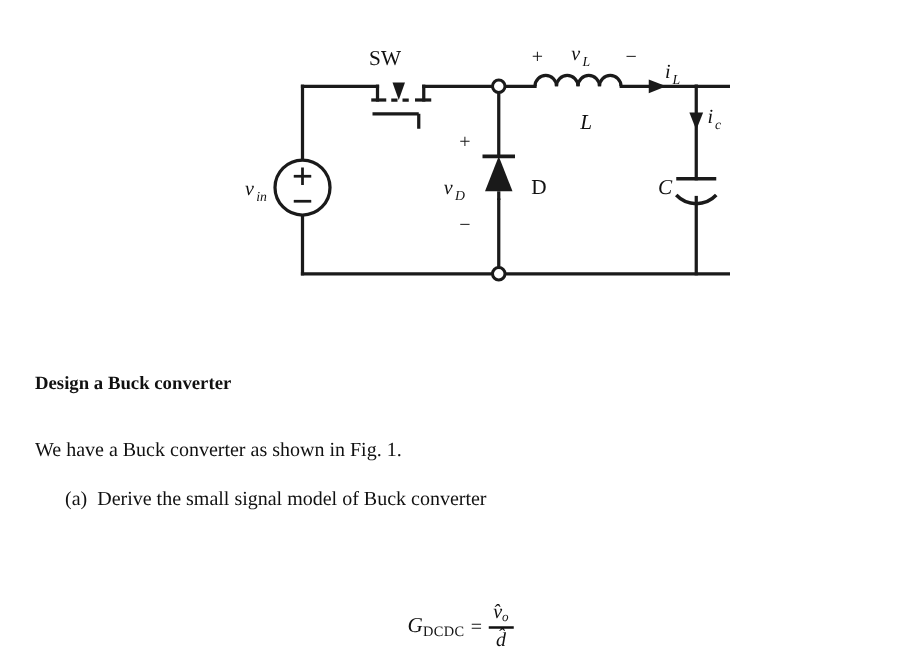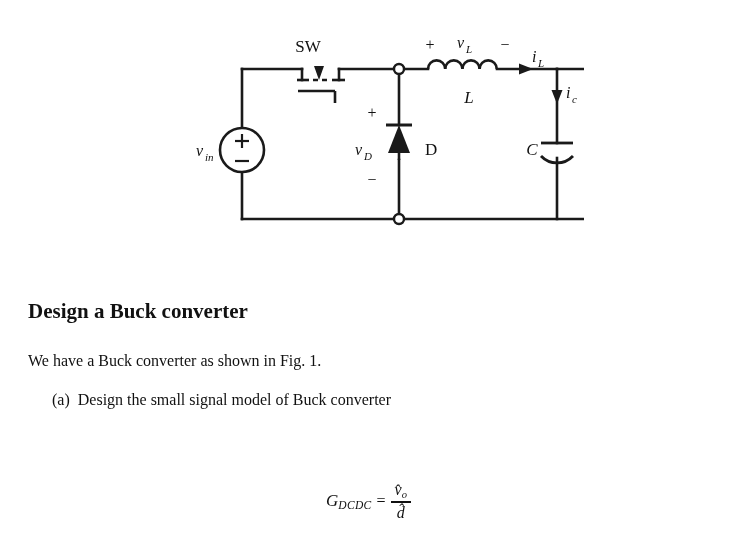--- a/index.html
+++ b/index.html
@@ -34,21 +34,21 @@
     white-space: pre;
   }
   .caption {
     left: 28px;
     top: 248px;
     font-size: 13.5px;
   }
   .heading {
     left: 28px;
     top: 299px;
-    font-size: 21px;
+    font-size: 15px;
     font-weight: bold;
   }
   .body-line {
     left: 28px;
     font-size: 16px;
   }
   .item-line {
     left: 52px;
     font-size: 16px;
   }
@@ -68,21 +68,20 @@
   .eq-inner {
     display: inline-block;
     white-space: nowrap;
   }
   .eq-g {
     font-style: italic;
     font-family: "Liberation Serif", "DejaVu Serif", serif;
     font-size: 17px;
   }
   .eq-sub {
-    font-style: italic;
     font-size: 11.5px;
     vertical-align: -0.28em;
     letter-spacing: 0.3px;
     margin-top: 28px;
   }
   .eq-eq {
     font-size: 16px;
     padding: 0 5px;
   }
   .frac {
@@ -264,21 +263,21 @@
 
       <text x="656" y="155" font-size="17" class="lbl-it">R</text>
     </svg>
   </div>
 
 
   <div class="txt heading">Design a Buck converter</div>
 
   <div class="txt body-line p1">We have a Buck converter as shown in Fig. 1.</div>
 
-  <div class="txt item-line p2">(a)  Design the small signal model of Buck converter</div>
+  <div class="txt item-line p2">(a)  Derive the small signal model of Buck converter</div>
 
 
   <div id="equation">
     <span class="eq-inner">
       <span class="eq-g">G</span><span class="eq-sub">DCDC</span><span class="eq-eq">=</span><span class="frac"><span class="num"><span>v̂</span><span class="hatsub">o</span></span><span class="bar"></span><span class="den">d̂</span></span>
     </span>
   </div>
 
 </div>
 

